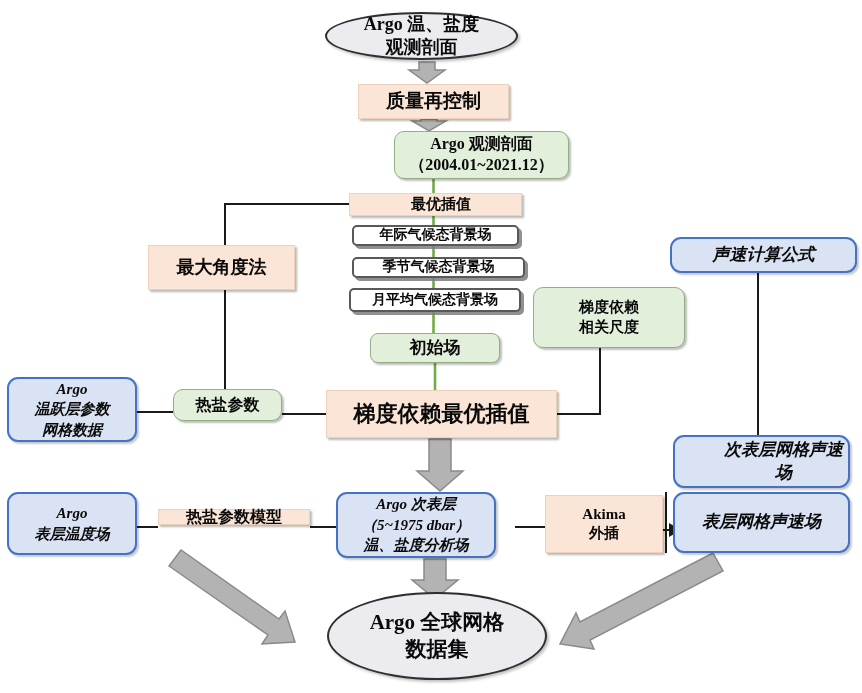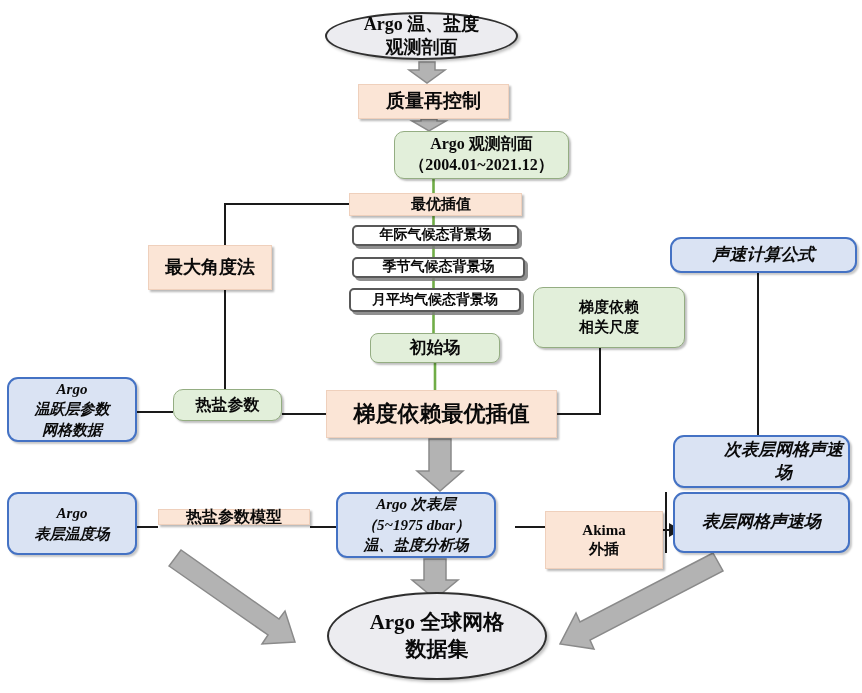--- a/index.html
+++ b/index.html
@@ -80,38 +80,38 @@
 
   <div class="node peach" style="left:326px;top:390px;width:231px;height:48px;font-size:22px;">梯度依赖最优插值</div>
 
   <div class="node bluebox" style="left:336px;top:492px;width:160px;height:66px;font-size:15px;line-height:1.38;">Argo 次表层
 （5~1975 dbar）
 温、盐度分析场</div>
 
   <div class="node ellipse" style="left:327px;top:592px;width:220px;height:88px;font-size:21px;">Argo 全球网格
 数据集</div>
 
-  <div class="node peach" style="left:148px;top:245px;width:124px;height:45px;font-size:18px;">最大角度法</div>
+  <div class="node peach" style="left:148px;top:245px;width:147px;height:45px;font-size:18px;">最大角度法</div>
 
   <div class="node bluebox" style="left:7px;top:377px;width:130px;height:65px;font-size:15px;line-height:1.35;">Argo
 温跃层参数
 网格数据</div>
 
   <div class="node greenbox" style="left:173px;top:389px;width:109px;height:32px;font-size:16px;">热盐参数</div>
 
   <div class="node bluebox" style="left:7px;top:492px;width:130px;height:63px;font-size:15px;line-height:1.35;">Argo
 表层温度场</div>
 
   <div class="node peach" style="left:158px;top:509px;width:152px;height:16px;font-size:16px;">热盐参数模型</div>
 
   <div class="node bluebox" style="left:670px;top:237px;width:187px;height:36px;font-size:17px;">声速计算公式</div>
 
   <div class="node greenbox" style="left:533px;top:287px;width:152px;height:61px;font-size:15px;">梯度依赖
 相关尺度</div>
 
   <div class="node bluebox" style="left:673px;top:435px;width:177px;height:53px;font-size:17px;padding-left:44px;">次表层网格声速场</div>
 
-  <div class="node peach" style="left:545px;top:495px;width:118px;height:58px;font-size:15px;margin-top:16px;">Akima
+  <div class="node peach" style="left:545px;top:495px;width:118px;height:58px;font-size:15px;">Akima
 外插</div>
 
   <div class="node bluebox" style="left:673px;top:492px;width:177px;height:61px;font-size:17px;">表层网格声速场</div>
 
 </div>
 
 </body></html>

